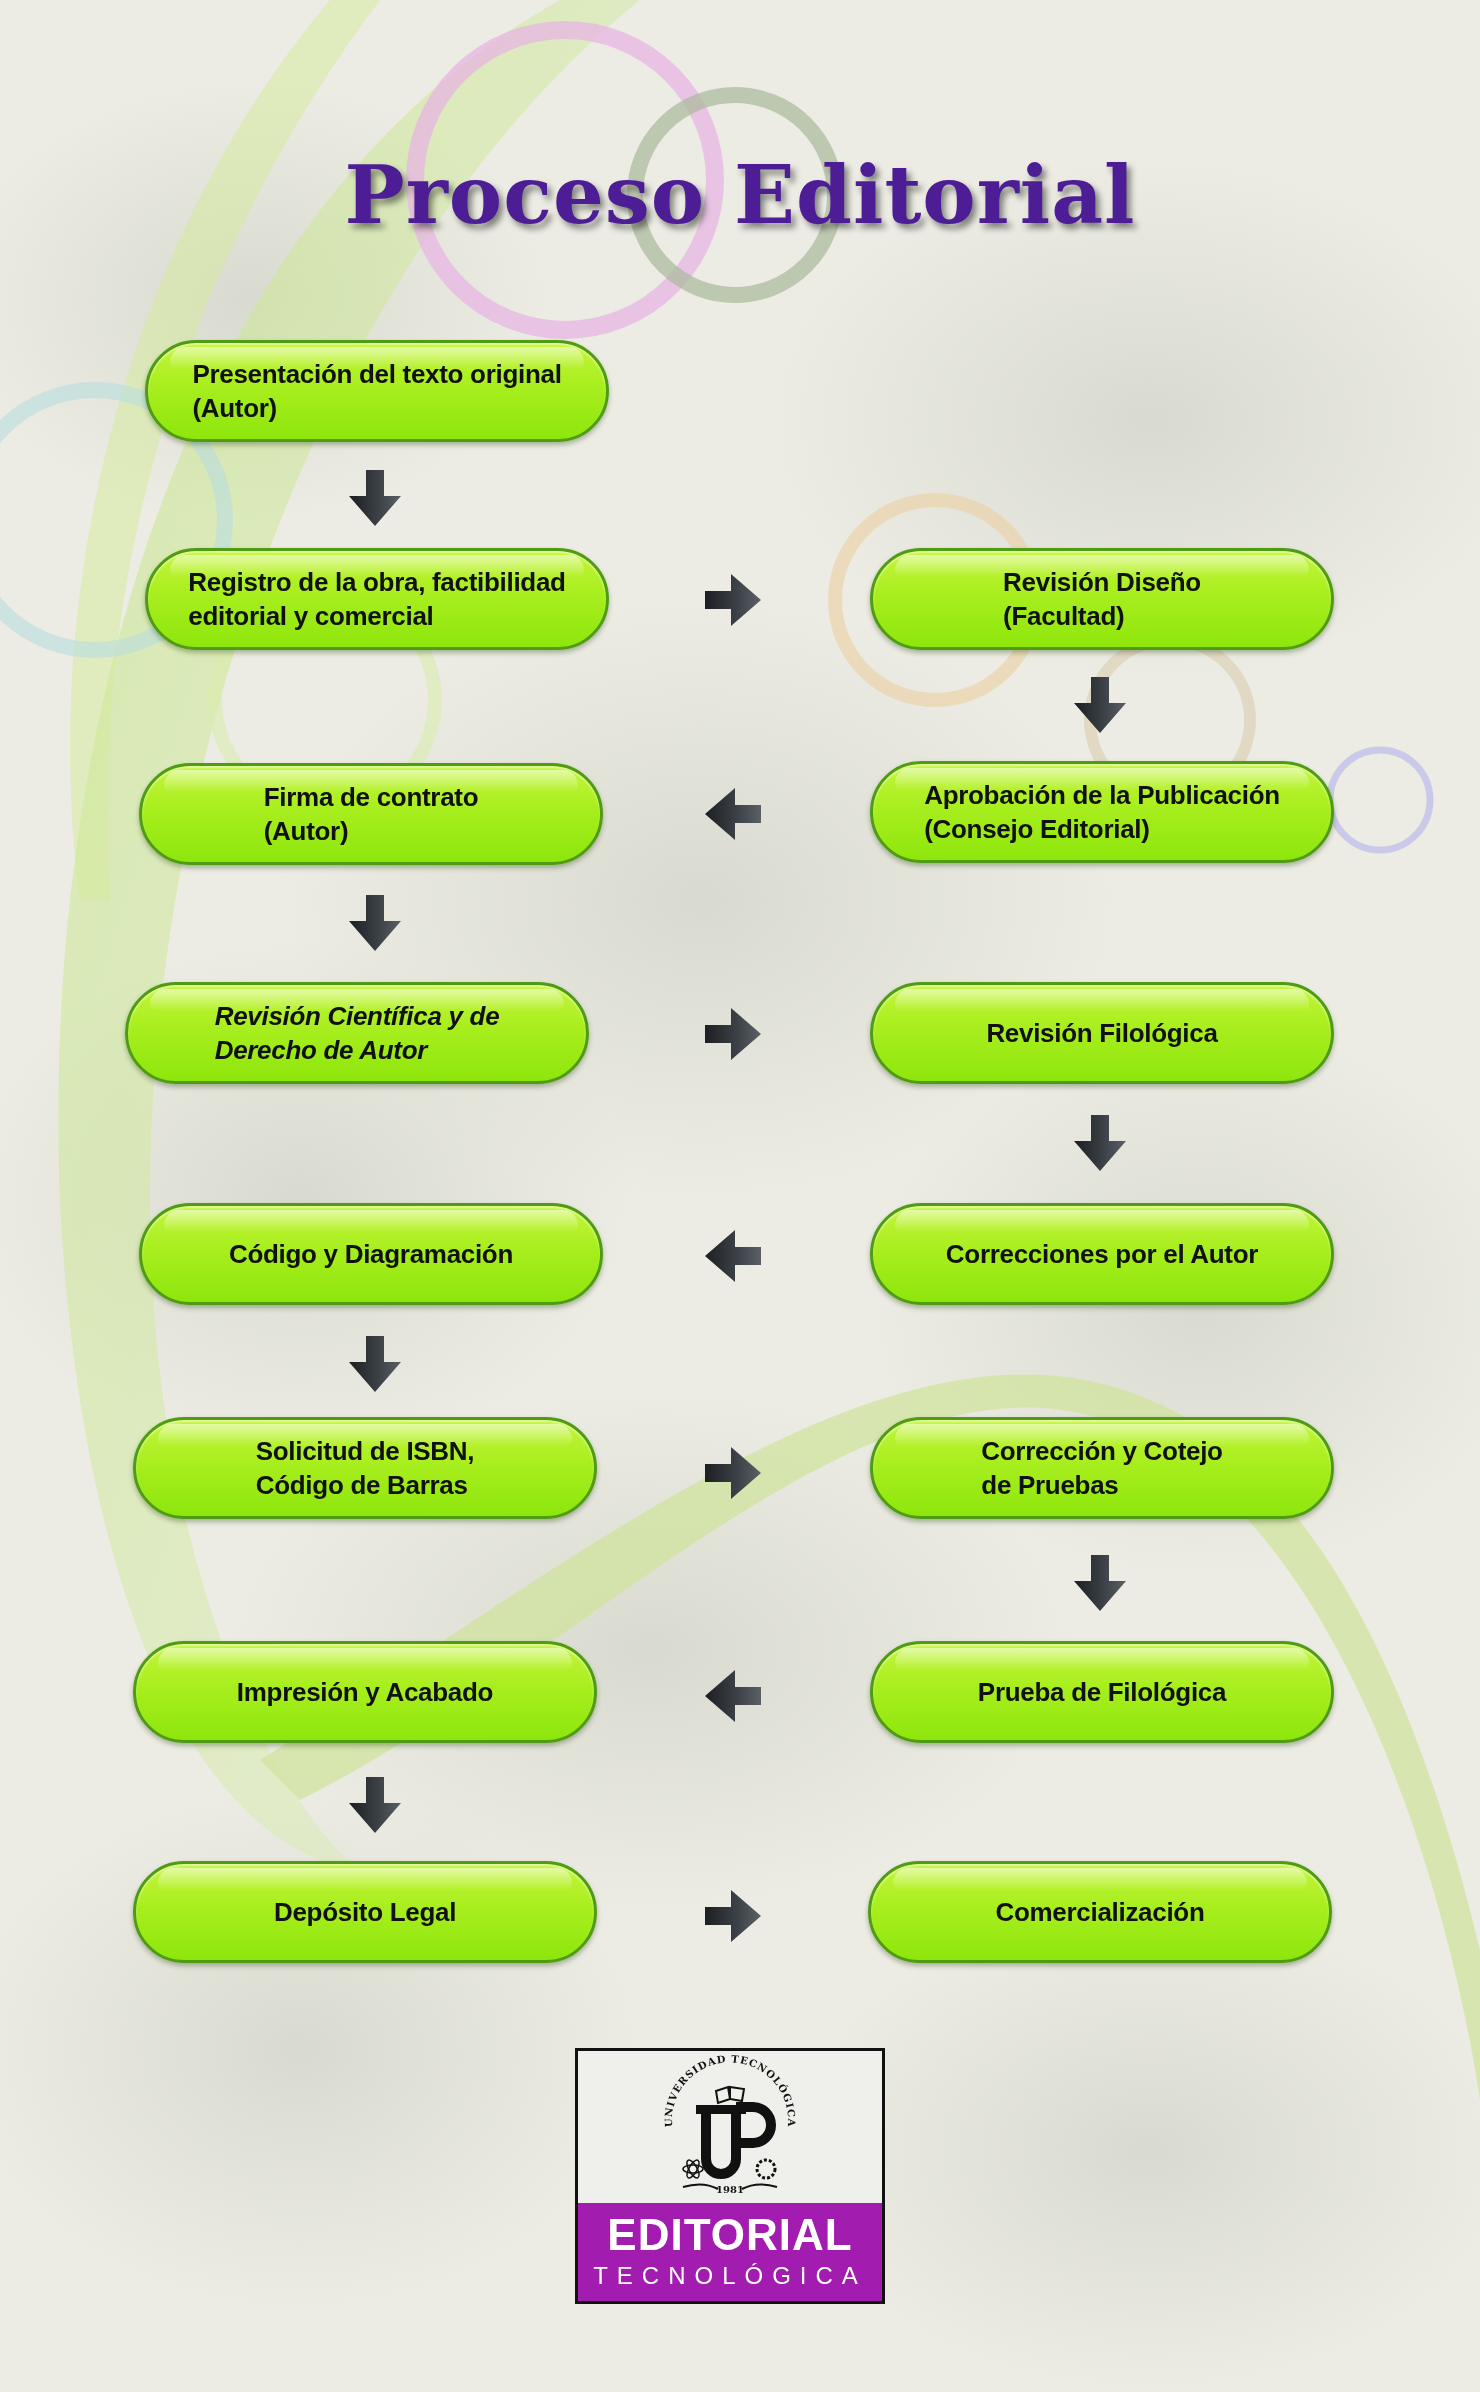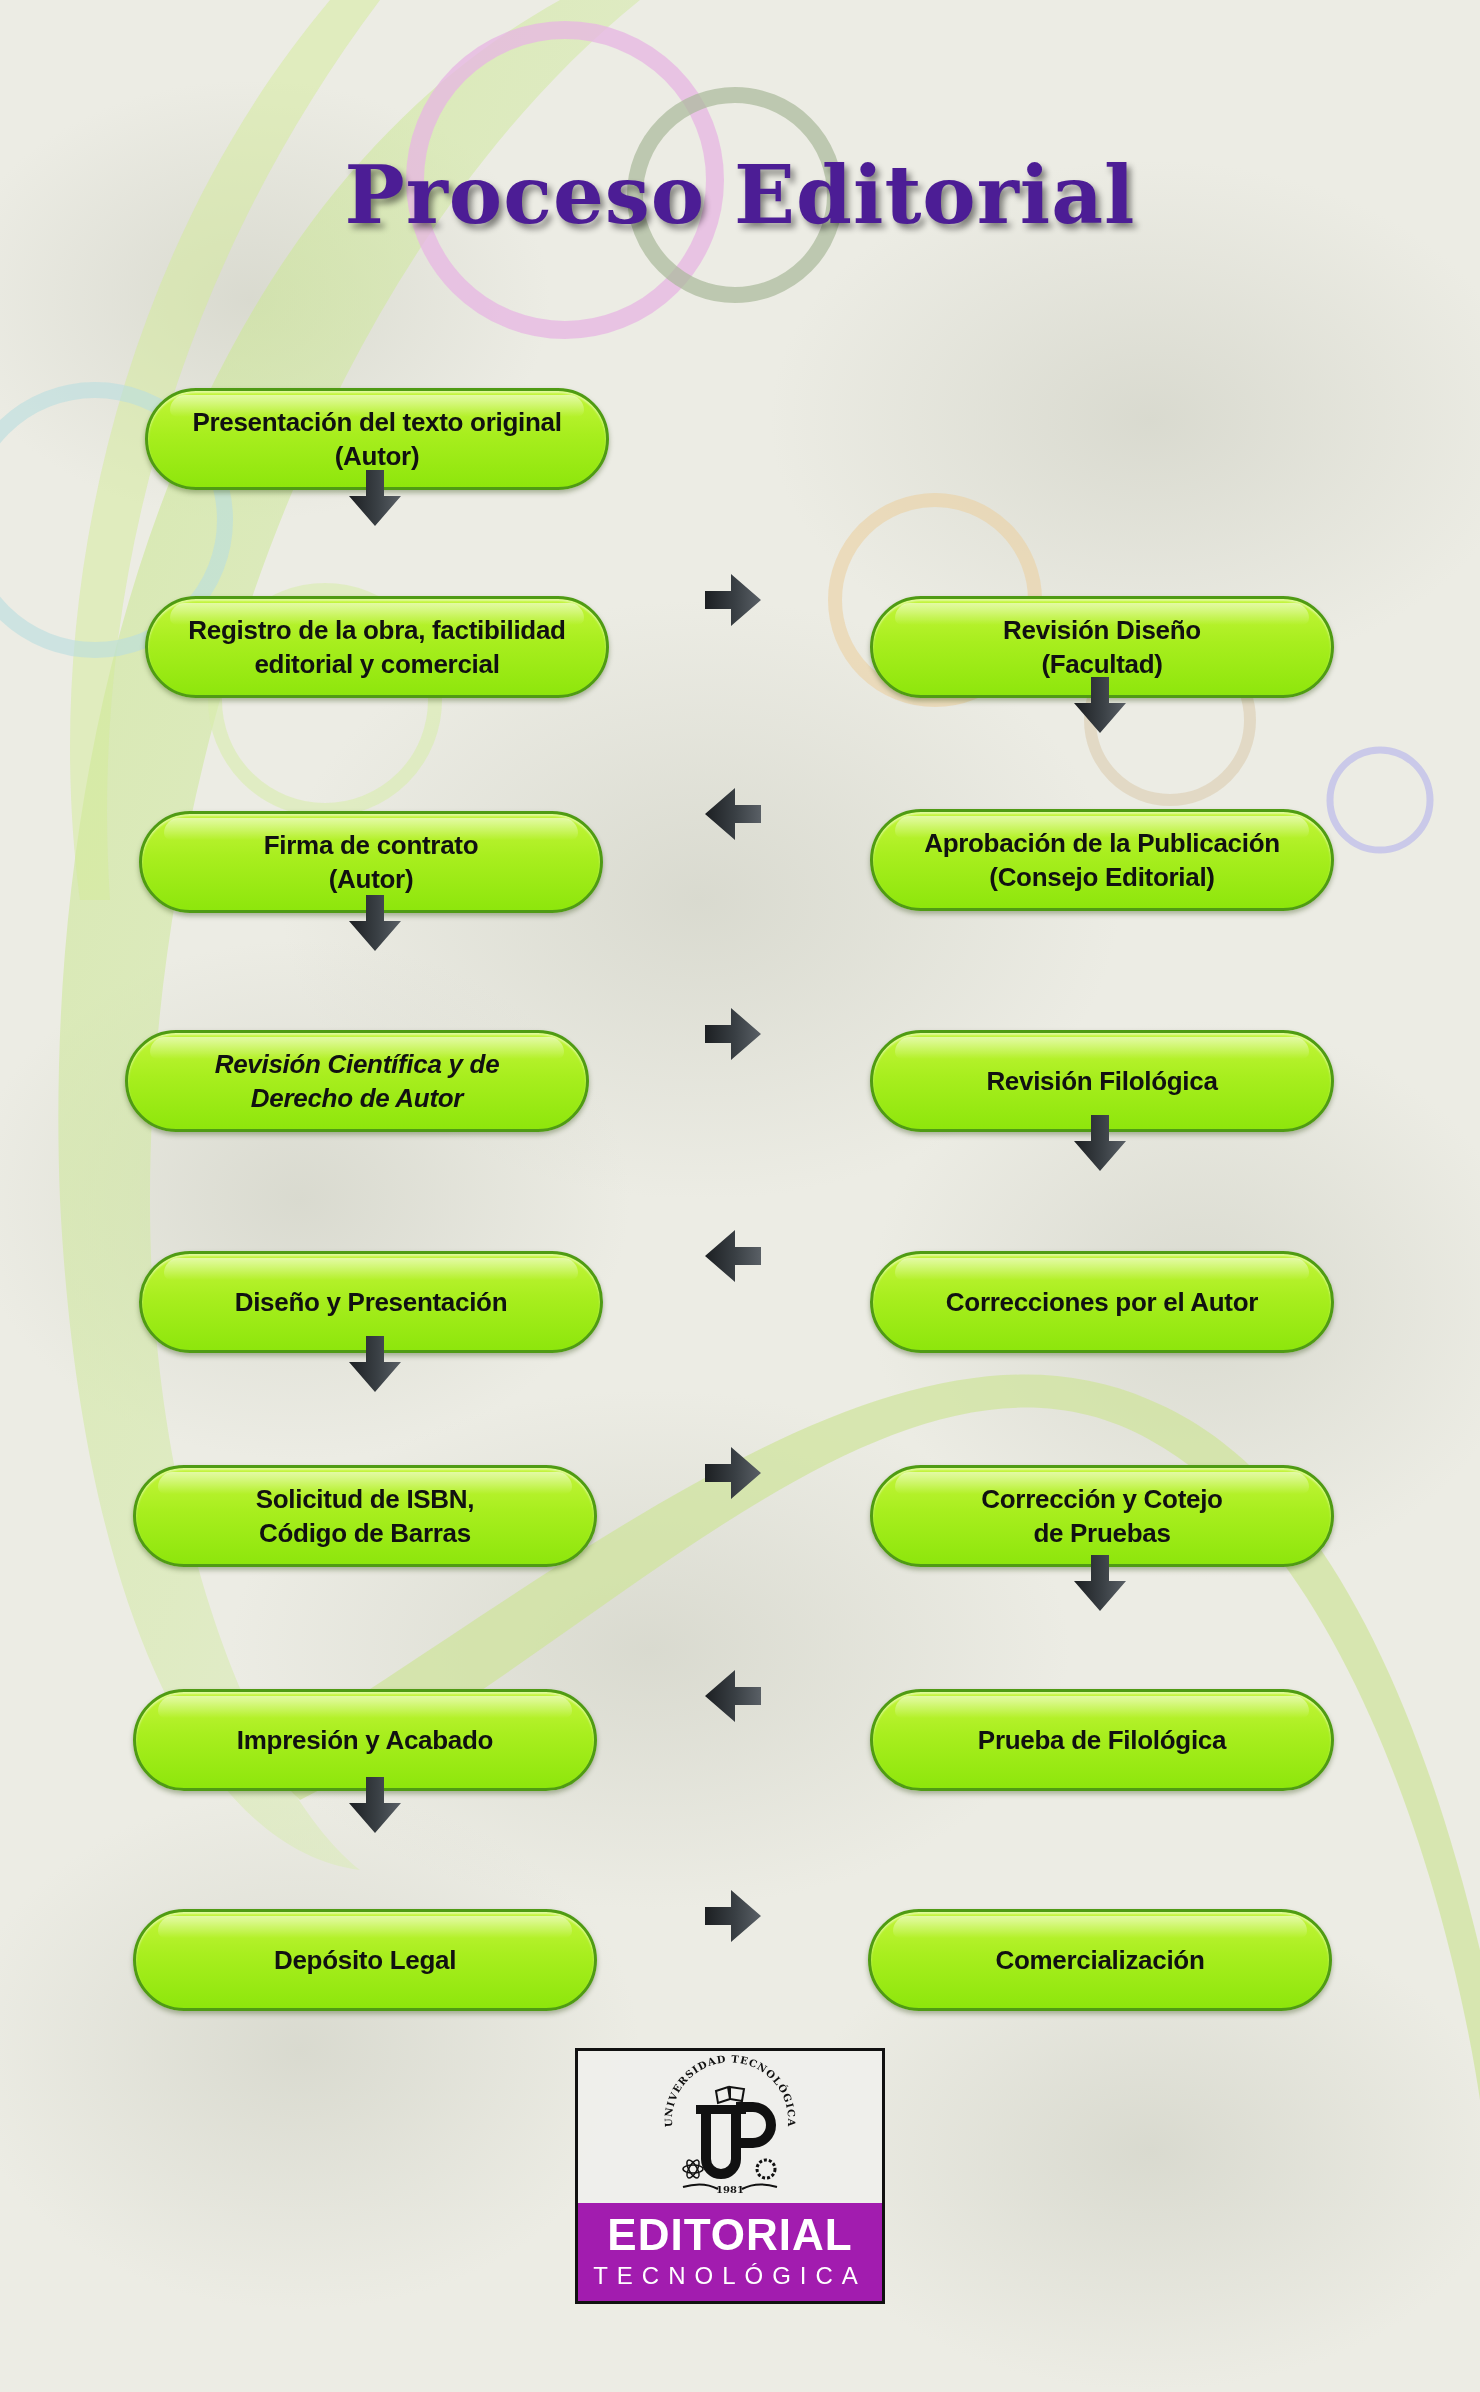--- a/index.html
+++ b/index.html
@@ -16,23 +16,22 @@
       color: #4c1d95;
       text-shadow: 4px 5px 6px rgba(0,0,0,0.45);
       margin: 0;
     }
     .step {
       position: absolute; width: 464px; height: 102px;
       border-radius: 51px; box-sizing: border-box;
       border: 3px solid #4f9b14;
       background: linear-gradient(to bottom, #c4f53a 0%, #a8ee1e 45%, #8ee60c 100%);
       box-shadow: 0 3px 5px rgba(40,70,10,0.35), inset 0 2px 2px rgba(255,255,255,0.5);
-      display: flex; align-items: center; justify-content: center; text-align: center;
+      display: flex; align-items: center; justify-content: center; text-align: left;
       cursor: pointer;
-      margin-top: 48px;
     }
     .step::before {
       content: ""; position: absolute; left: 22px; right: 22px; top: 4px; height: 22px;
       border-radius: 30px 30px 14px 14px;
       background: linear-gradient(to bottom, rgba(255,255,255,0.55), rgba(255,255,255,0));
     }
     .step-label {
       position: relative; font-weight: bold; font-size: 26px; line-height: 34px;
       color: #111; white-space: pre-line; letter-spacing: -0.3px;
     }
@@ -115,21 +114,21 @@
   <span class="step-label">Revisión Científica y de
 Derecho de Autor</span>
 </div>
 <div class="step" style="left:870px; top:982px;">
   <span class="step-label">Revisión Filológica</span>
 </div>
 <div class="step" style="left:870px; top:1203px;">
   <span class="step-label">Correcciones por el Autor</span>
 </div>
 <div class="step" style="left:139px; top:1203px;">
-  <span class="step-label">Diseño y Presentación</span>
+  <span class="step-label">Código y Diagramación</span>
 </div>
 <div class="step" style="left:133px; top:1417px;">
   <span class="step-label">Solicitud de ISBN,
 Código de Barras</span>
 </div>
 <div class="step" style="left:870px; top:1417px;">
   <span class="step-label">Corrección y Cotejo
 de Pruebas</span>
 </div>
 <div class="step" style="left:870px; top:1641px;">

